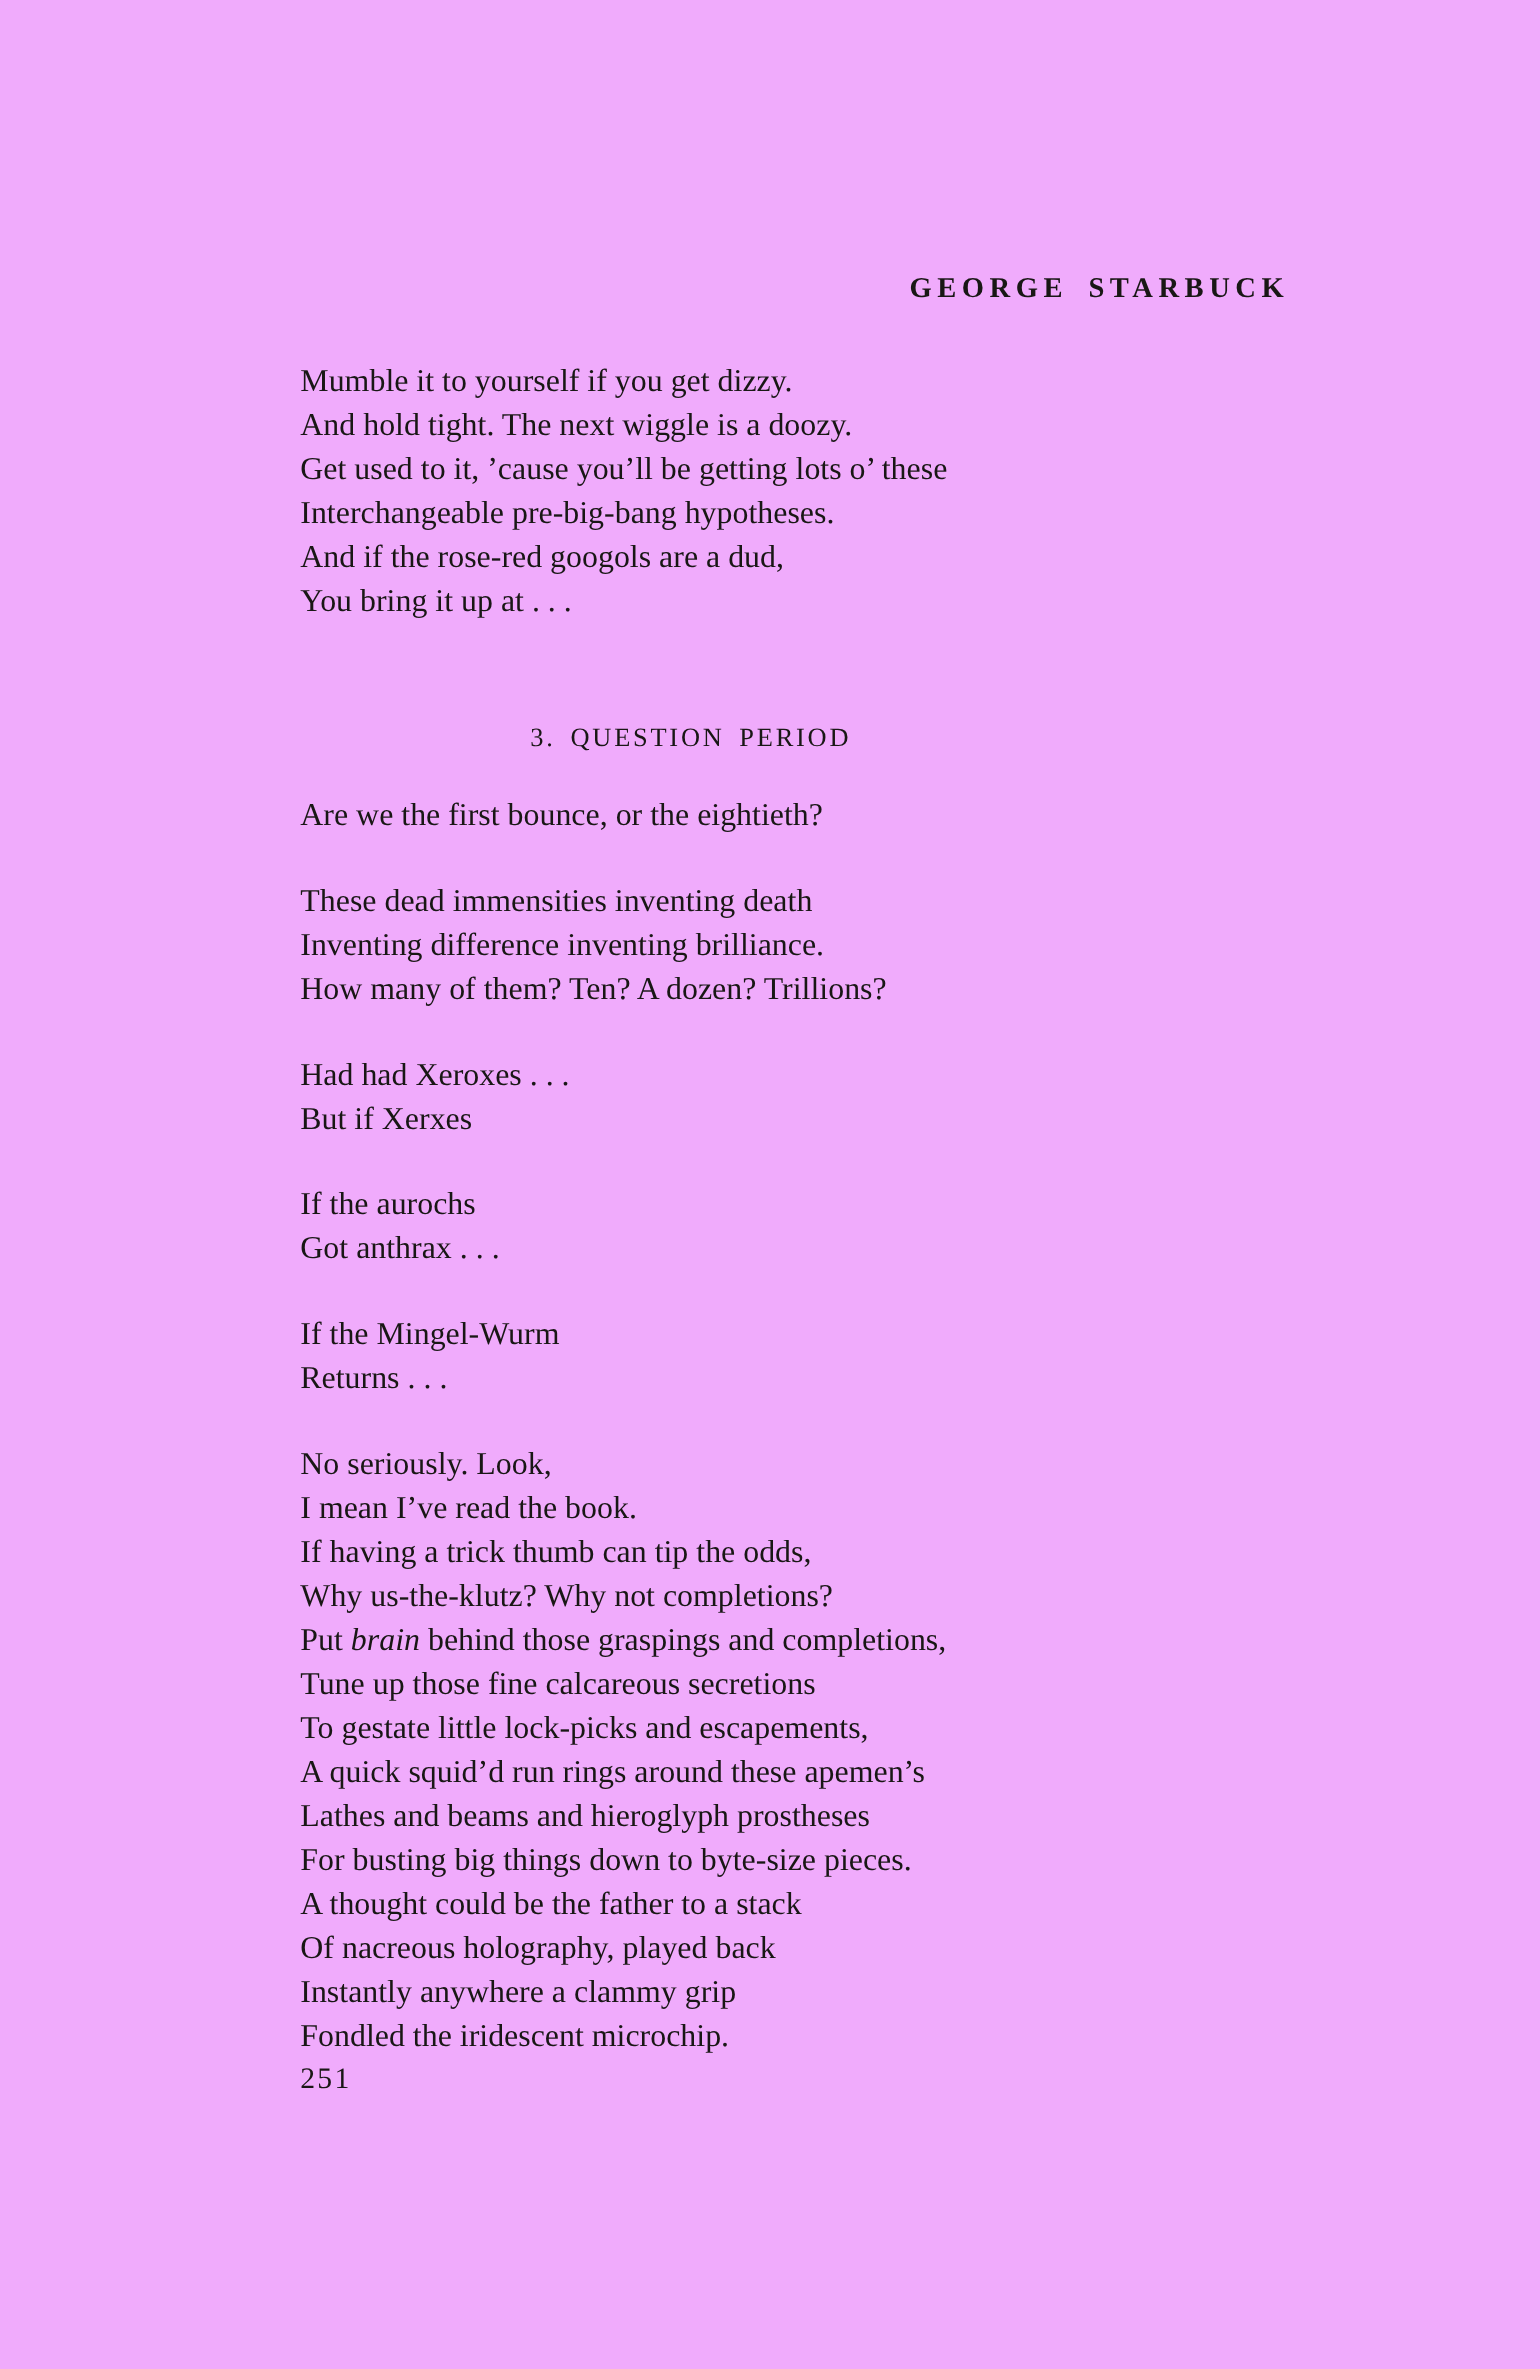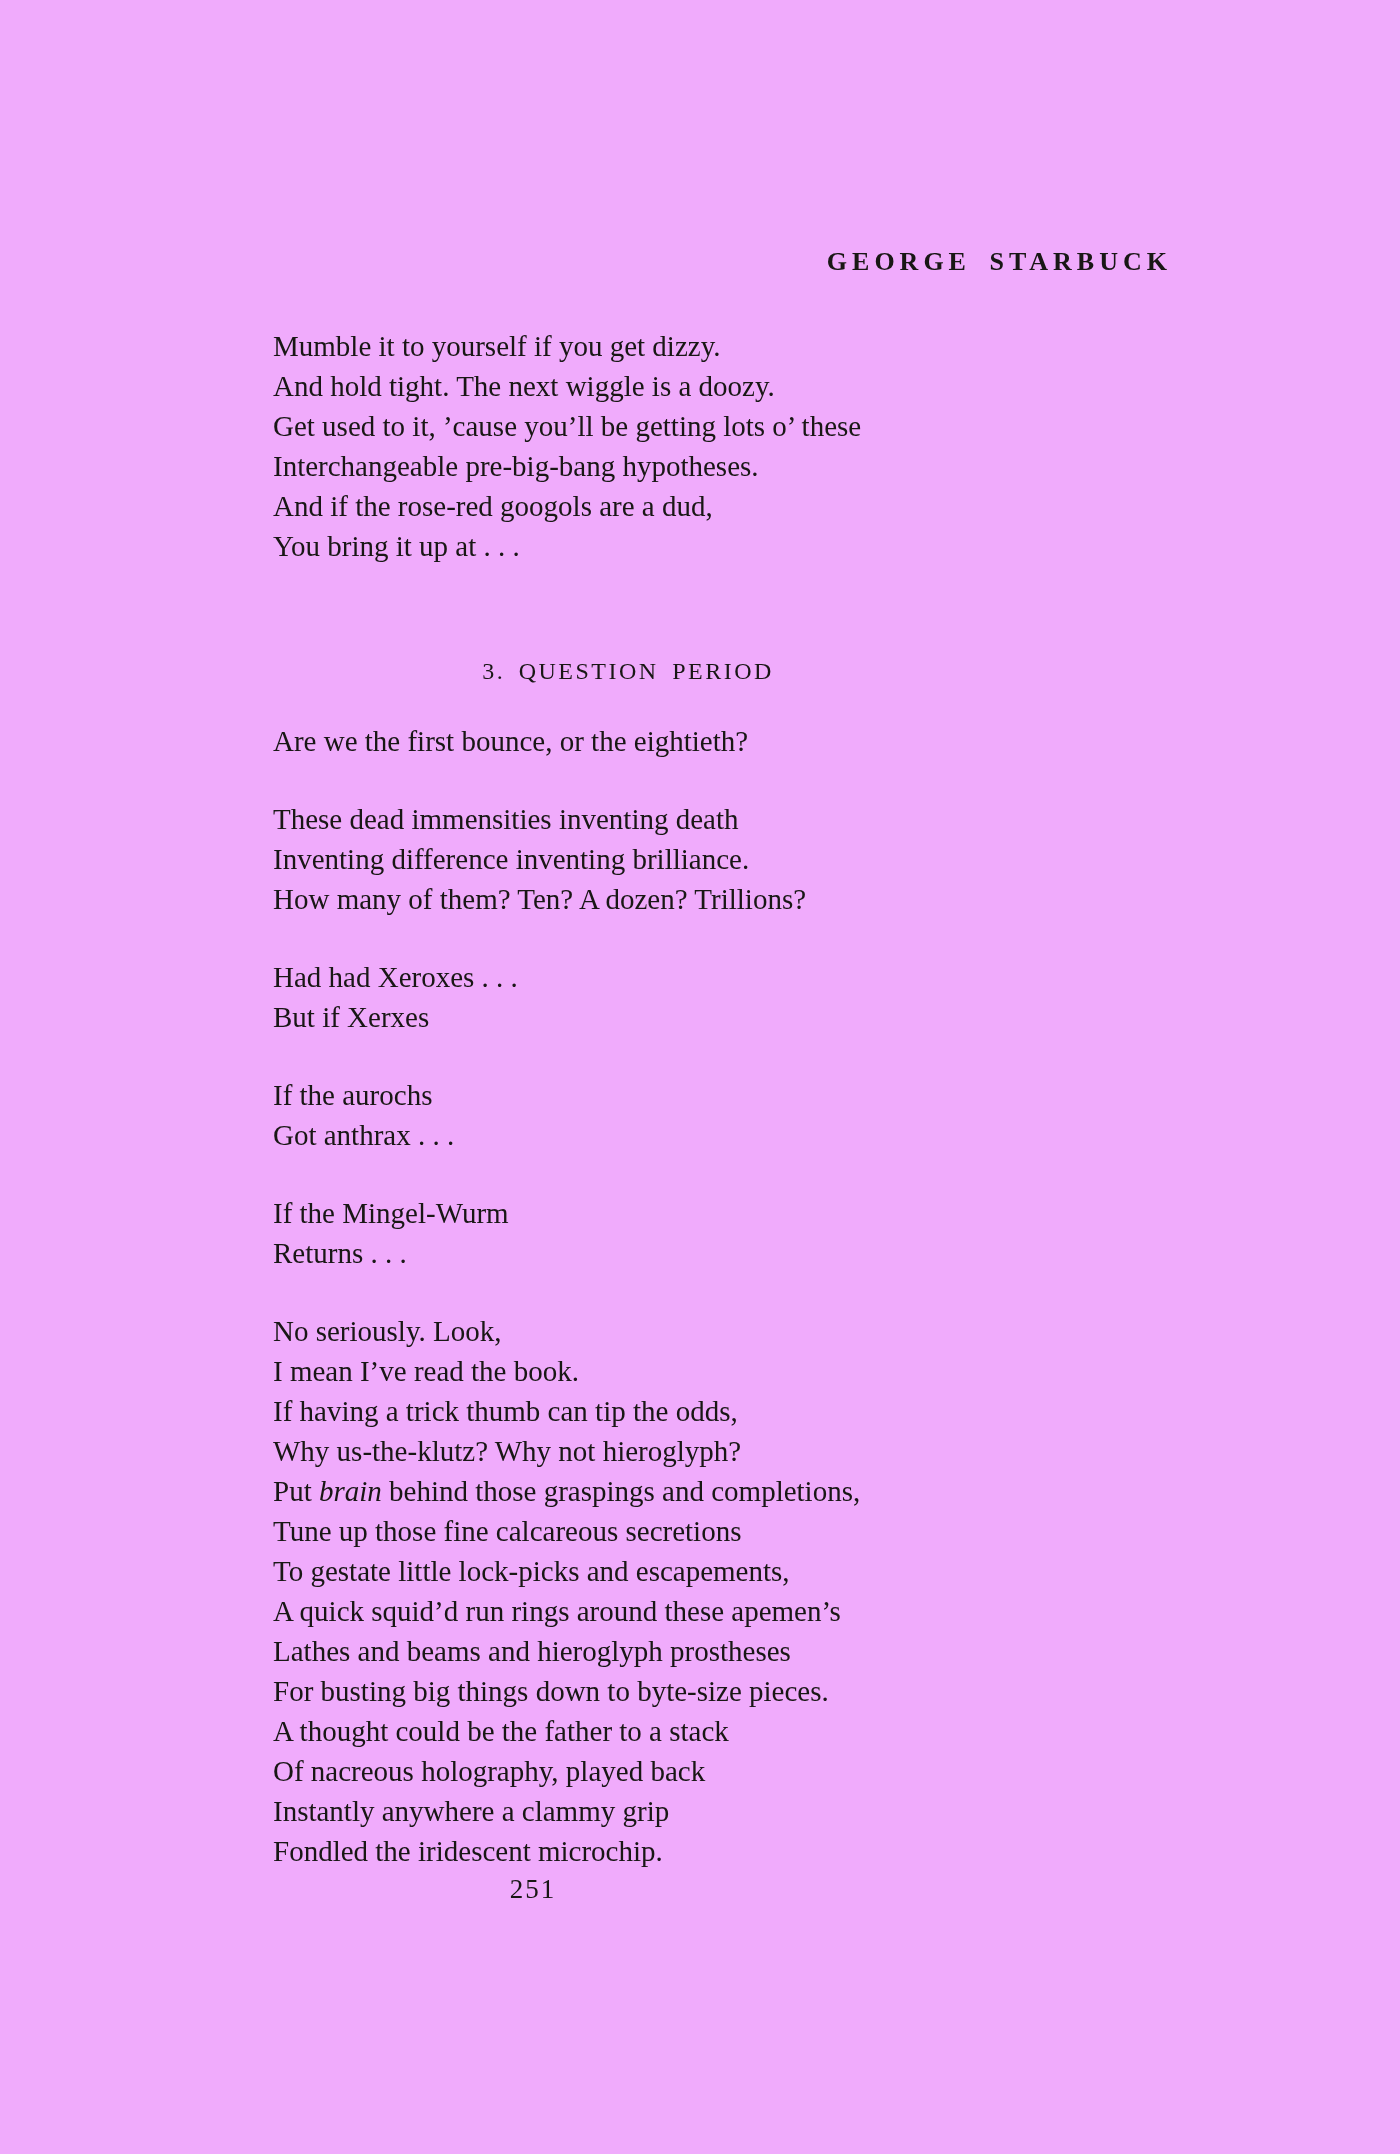--- a/index.html
+++ b/index.html
@@ -55,21 +55,20 @@
     white-space: nowrap;
   }
   .poem-line em {
     font-style: italic;
   }
   .page-number {
     position: absolute;
     top: 1874px;
     left: 273px;
     width: 520px;
-    text-align: center;
     font-size: 27px;
     letter-spacing: 2px;
   }
 </style>
 </head>
 <body>
 
 <div class="scan-page">
 
   <div class="running-header">GEORGE STARBUCK</div>
@@ -109,21 +108,21 @@
 
     <div class="stanza">
       <div class="poem-line">If the Mingel-Wurm</div>
       <div class="poem-line">Returns . . .</div>
     </div>
 
     <div class="stanza">
       <div class="poem-line">No seriously. Look,</div>
       <div class="poem-line">I mean I’ve read the book.</div>
       <div class="poem-line">If having a trick thumb can tip the odds,</div>
-      <div class="poem-line">Why us-the-klutz? Why not hieroglyph?</div>
+      <div class="poem-line">Why us-the-klutz? Why not completions?</div>
       <div class="poem-line">
         <span>Put</span>
         <em>brain</em>
         <span>behind those graspings and completions,</span>
       </div>
       <div class="poem-line">Tune up those fine calcareous secretions</div>
       <div class="poem-line">To gestate little lock-picks and escapements,</div>
       <div class="poem-line">A quick squid’d run rings around these apemen’s</div>
       <div class="poem-line">Lathes and beams and hieroglyph prostheses</div>
       <div class="poem-line">For busting big things down to byte-size pieces.</div>

